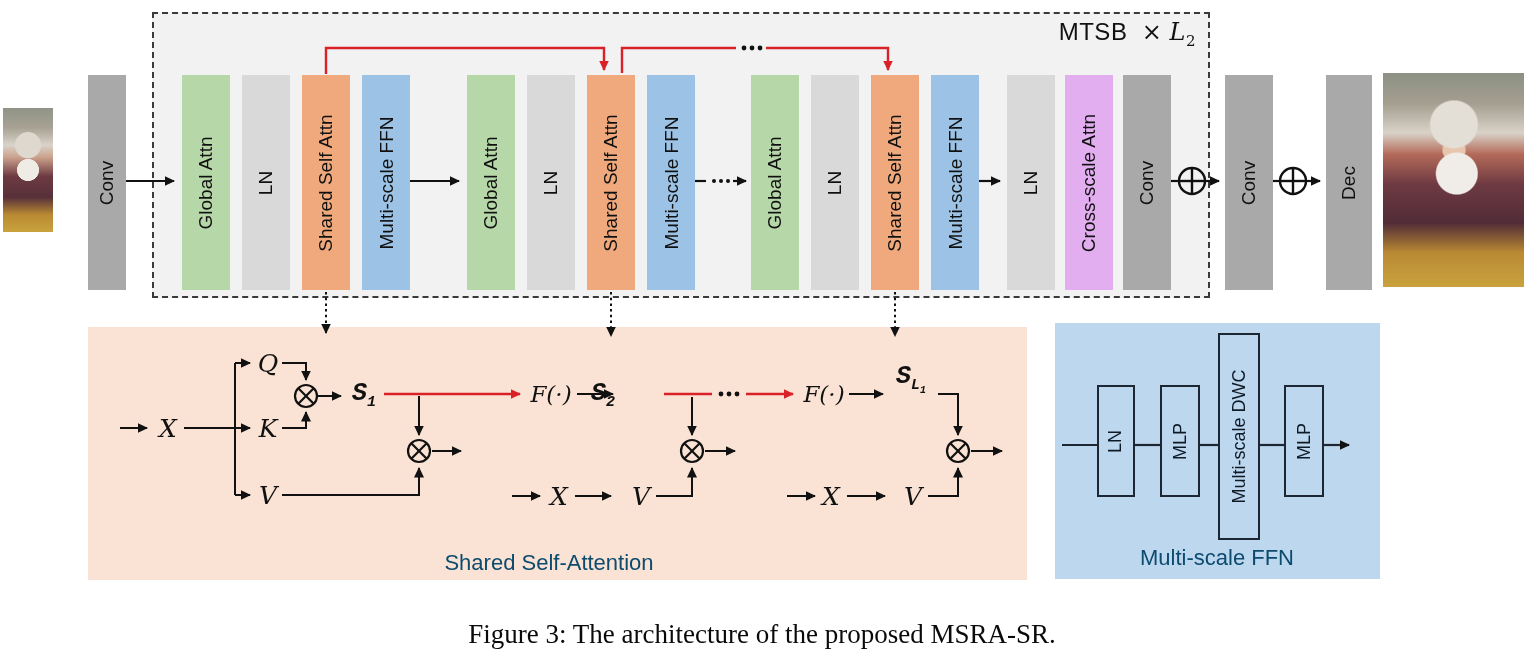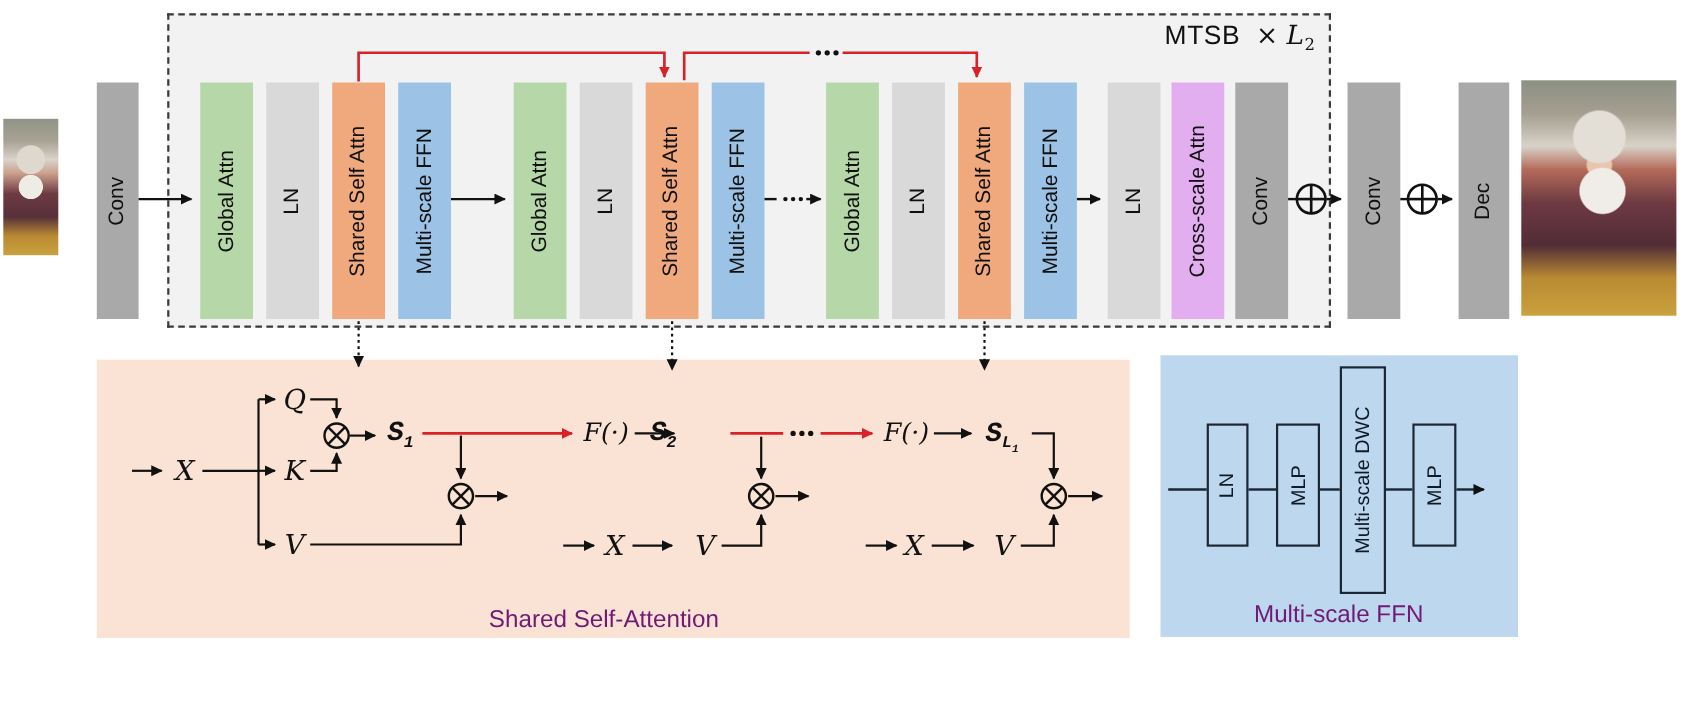--- a/index.html
+++ b/index.html
@@ -18,21 +18,21 @@
   .block .vt{transform:rotate(-90deg);white-space:nowrap;font-size:19px;color:#101010;}
   .c-conv{background:#a9a9a9;}
   .c-ga{background:#b6d7a8;}
   .c-ln{background:#d9d9d9;}
   .c-ssa{background:#f0a97c;}
   .c-ffn{background:#9cc3e5;}
   .c-csa{background:#e2aef0;}
   
   #ssa-panel{left:88px;top:327px;width:939px;height:253px;background:#fae3d4;}
   #ffn-panel{left:1055px;top:323px;width:325px;height:256px;background:#bdd7ee;}
-  .panel-title{position:absolute;font-size:22px;color:#701a75;transform:translate(-50%,-50%);white-space:nowrap;}
+  .panel-title{position:absolute;font-size:22px;color:#0c4a6e;transform:translate(-50%,-50%);white-space:nowrap;}
   
   .mvar{position:absolute;transform:translate(-50%,-50%);font-family:"DejaVu Serif",serif;
         font-style:italic;font-size:25px;color:#111;white-space:nowrap;}
   .msym{font-weight:bold;font-family:Liberation Mono, monospace;}
   .mvar sub{font-size:15px;font-style:italic;}
   .mvar sub sub{font-size:10px;}
   
   .obox{position:absolute;border:2.2px solid #1c2733;box-sizing:border-box;background:transparent;
         display:flex;align-items:center;justify-content:center;overflow:visible;}
   .obox .vt{transform:rotate(-90deg);white-space:nowrap;font-size:18px;color:#0e1a26;}
@@ -145,24 +145,25 @@
   <span class="mvar" style="left:168px;top:428px;">X</span>
   <span class="mvar" style="left:268px;top:363px;">Q</span>
   <span class="mvar" style="left:268px;top:428px;">K</span>
   <span class="mvar" style="left:268px;top:495px;">V</span>
   <span class="mvar msym" style="left:364px;top:395px;"><span>S</span><sub>1</sub></span>
   <span class="mvar" style="left:551px;top:394px;font-size:23px;">F(·)</span>
   <span class="mvar msym" style="left:603px;top:395px;"><span>S</span><sub>2</sub></span>
   <span class="mvar" style="left:559px;top:496px;">X</span>
   <span class="mvar" style="left:641px;top:496px;">V</span>
   <span class="mvar" style="left:824px;top:394px;font-size:23px;">F(·)</span>
-  <span class="mvar msym" style="left:911px;top:397px;"><span>S</span><sub><span>L</span><sub>1</sub></sub></span>
+  <span class="mvar msym" style="left:911px;top:379px;"><span>S</span><sub><span>L</span><sub>1</sub></sub></span>
   <span class="mvar" style="left:831px;top:496px;">X</span>
   <span class="mvar" style="left:913px;top:496px;">V</span>
 
+  <div id="caption" class="abs">Figure 3: The architecture of the proposed MSRA-SR.</div>
 
   <svg class="overlay" width="1530" height="660" viewBox="0 0 1530 660">
     <defs>
       <marker id="ab" markerUnits="userSpaceOnUse" markerWidth="12" markerHeight="11" refX="9.5" refY="5" orient="auto">
         <path d="M0,0 L10.5,5 L0,10 Z" fill="#111"></path>
       </marker>
       <marker id="ar" markerUnits="userSpaceOnUse" markerWidth="12" markerHeight="11" refX="9.5" refY="5" orient="auto">
         <path d="M0,0 L10.5,5 L0,10 Z" fill="#da2128"></path>
       </marker>
     </defs>

